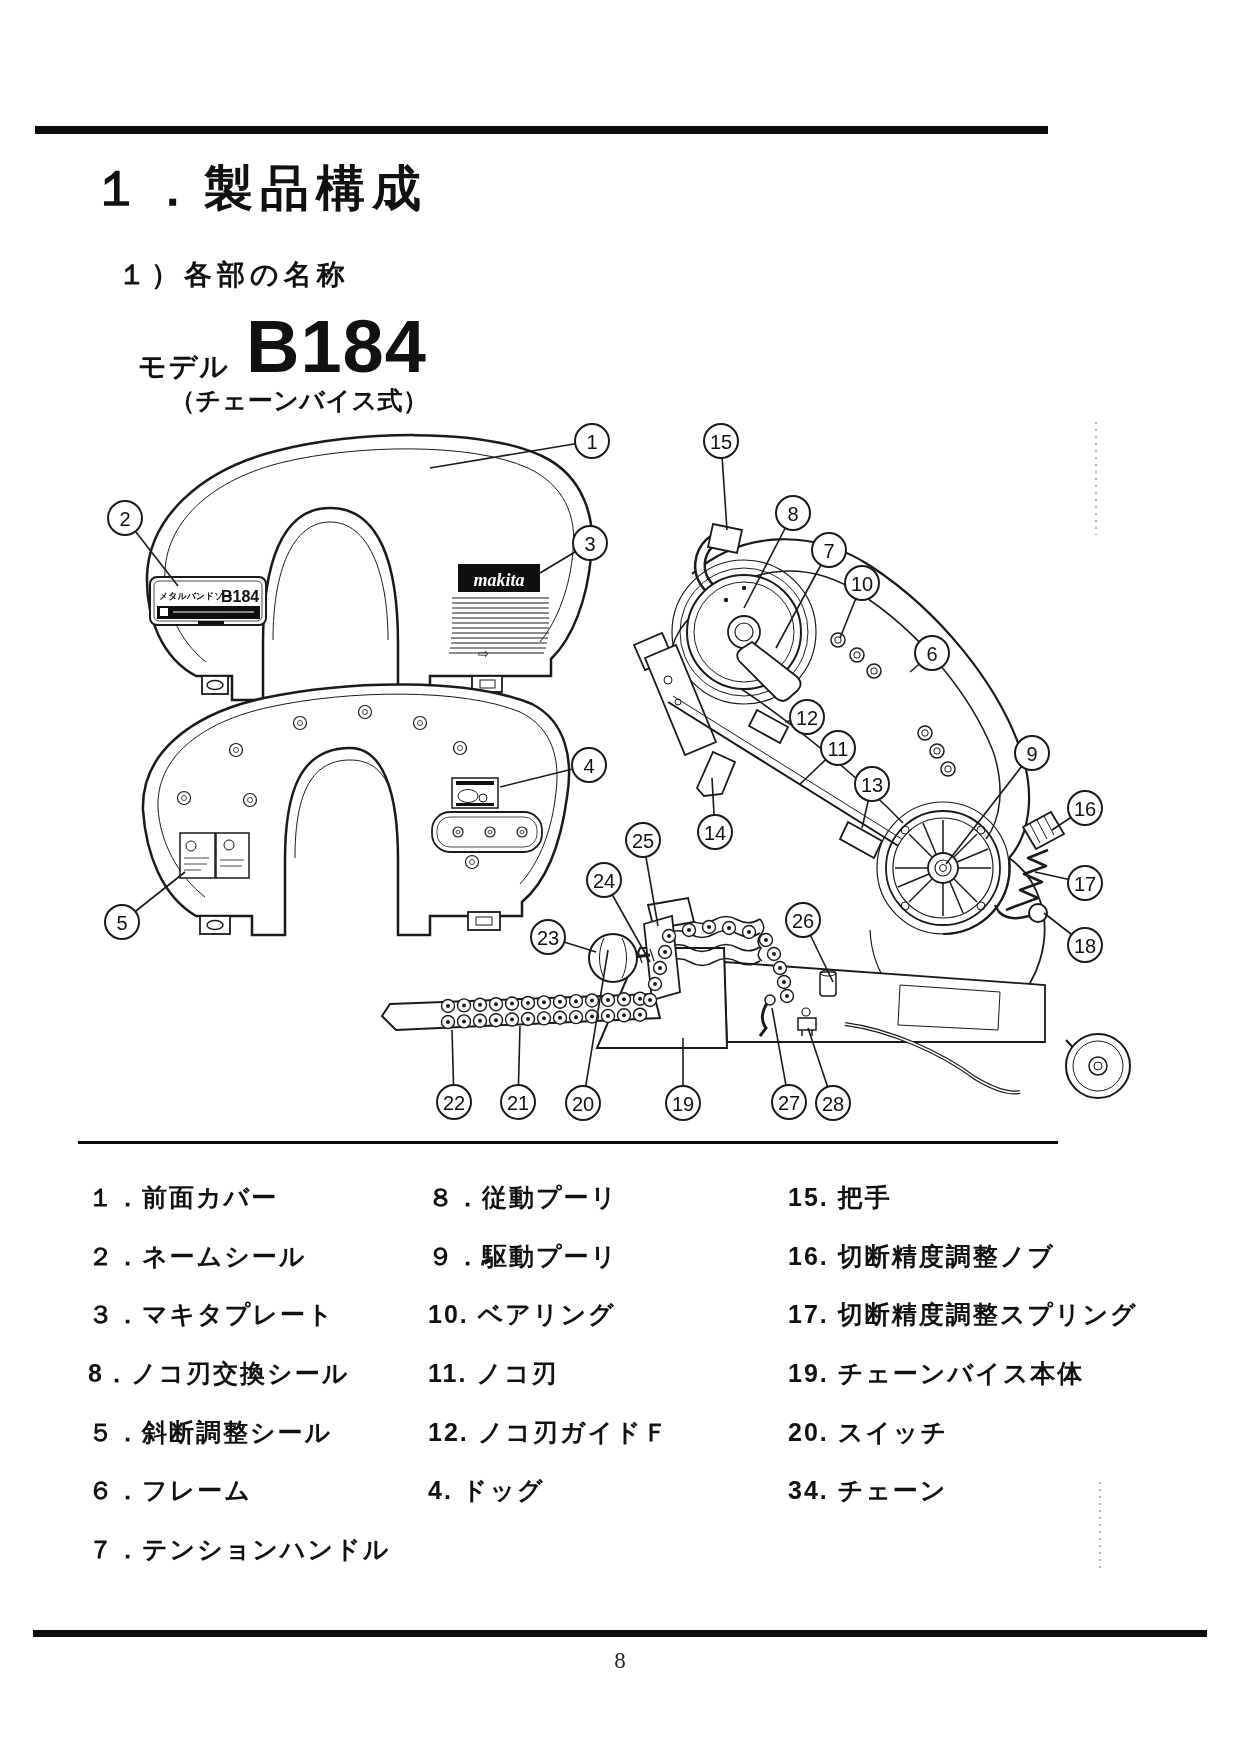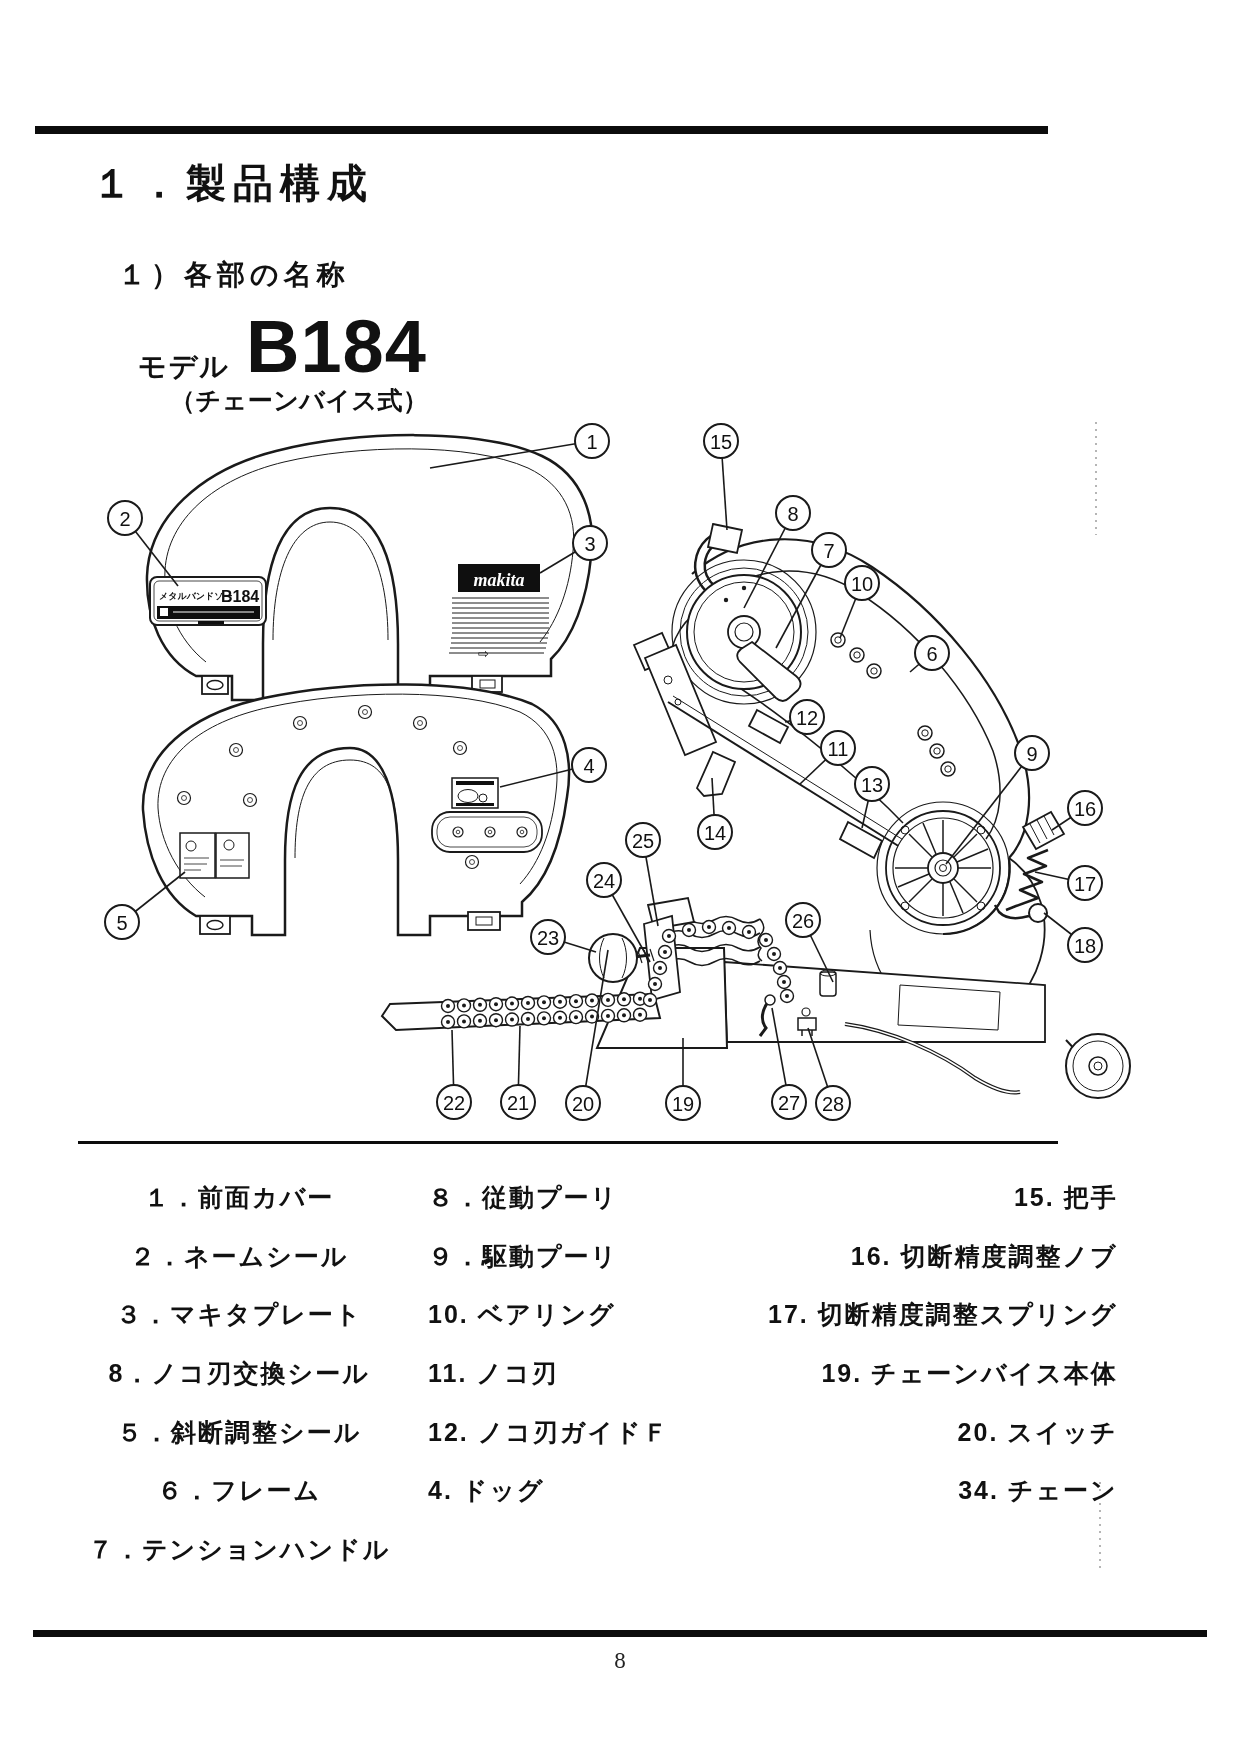--- a/index.html
+++ b/index.html
@@ -2,33 +2,33 @@
 <html><head>
 <meta charset="utf-8">
 <style>
   html,body{margin:0;padding:0;background:#9a9a9a;}
   .page{position:relative;width:1240px;height:1752px;margin:0 auto;background:#ffffff;
         font-family:"Liberation Sans",sans-serif;color:#111;overflow:hidden;}
   .rule{position:absolute;background:#0c0c0c;}
   #top-rule{left:35px;top:126px;width:1013px;height:8px;}
   #list-rule{left:78px;top:1141px;width:980px;height:3px;}
   #bottom-rule{left:33px;top:1630px;width:1174px;height:7px;}
-  .section-title{position:absolute;left:92px;top:156px;font-size:40px;font-weight:bold;
+  .section-title{position:absolute;left:92px;top:156px;font-size:49px;font-weight:bold;
         letter-spacing:7px;white-space:nowrap;}
   .subsection-title{position:absolute;left:118px;top:212px;font-size:28px;font-weight:bold;
         letter-spacing:5px;white-space:nowrap;margin-top:44px;}
   .model-label{position:absolute;left:138px;top:348px;font-size:28px;font-weight:bold;
         letter-spacing:2px;}
   .model-number{position:absolute;left:246px;top:310px;font-size:74px;font-weight:bold;
         line-height:1;letter-spacing:1px;}
   .model-type{position:absolute;left:170px;top:384px;font-size:25px;font-weight:600;
         letter-spacing:0.5px;white-space:nowrap;}
   svg.diagram{position:absolute;left:0;top:0;width:1240px;height:1752px;}
   .parts-col{position:absolute;top:1168px;}
-  #col1{left:88px;text-align:center;} #col2{left:428px;} #col3{left:768px;text-align:right;}
+  #col1{left:88px;} #col2{left:428px;} #col3{left:788px;}
   .parts-col div{height:58.7px;line-height:58.7px;font-size:25px;font-weight:600;
         letter-spacing:2px;white-space:nowrap;}
   .page-number{position:absolute;left:0;top:1648px;width:1240px;text-align:center;
         font-family:"Liberation Serif",serif;font-size:23px;color:#222;}
   
   .ln{stroke:#1a1a1a;fill:none;}
   .fw{fill:#ffffff;stroke:#1a1a1a;}
   .bk{fill:#0f0f0f;stroke:none;}
   .leader{stroke:#1a1a1a;stroke-width:1.6;}
   .co-circle{fill:#ffffff;stroke:#1a1a1a;stroke-width:2;}

